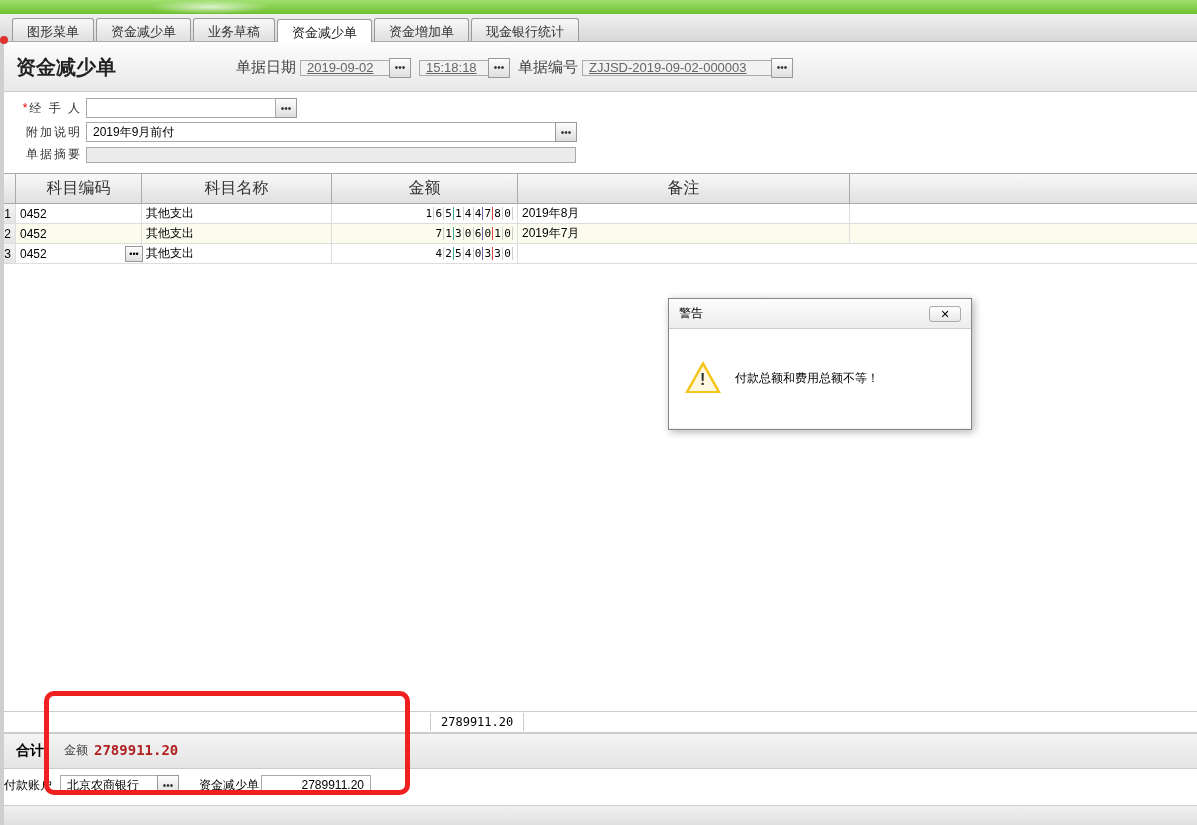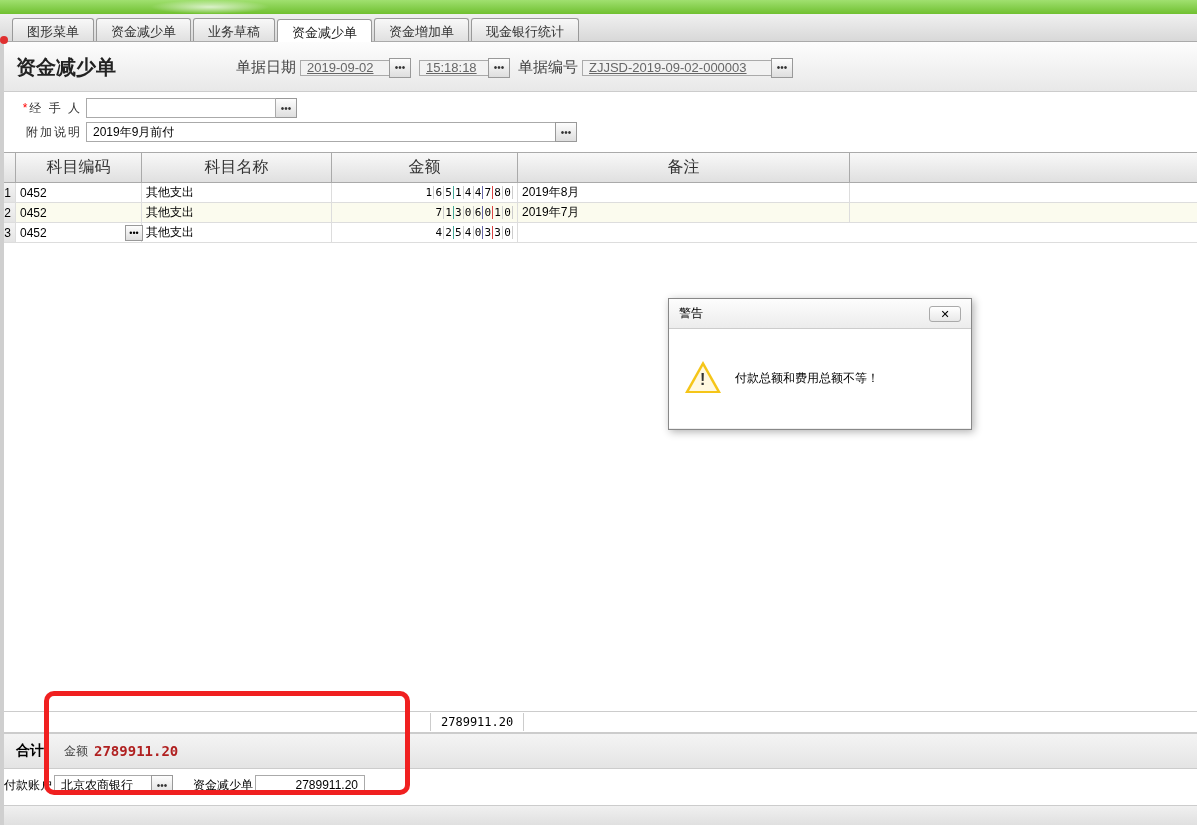--- a/index.html
+++ b/index.html
@@ -304,21 +304,21 @@
       border-right: 1px solid #ccc;
       padding: 2px 10px;
       font-family: monospace;
     }
     .total-bar {
       background: linear-gradient(to bottom, #f4f4f4, #e4e4e4);
       border-top: 1px solid #ccc;
       border-bottom: 1px solid #ccc;
       padding: 8px 16px;
       display: flex;
-      align-items: center;
+      align-items: flex-start;
     }
     .total-label {
       font-size: 14px;
       font-weight: bold;
       margin-right: 20px;
     }
     .total-amount-label {
       color: #444;
       margin-right: 6px;
     }
@@ -404,20 +404,24 @@
 <div class="form-area">
   <div class="form-row">
     <span class="form-label"><span class="req">*</span><span>经 手 人</span></span>
     <span class="input-white" style="width:190px;position:relative;"></span>
     <span class="btn-dots">•••</span>
   </div>
   <div class="form-row">
     <span class="form-label">附加说明</span>
     <span class="input-white" style="width:470px">2019年9月前付</span>
     <span class="btn-dots">•••</span>
+  </div>
+  <div class="form-row">
+    <span class="form-label">单据摘要</span>
+    <span class="input-box" style="width:490px;background:#ececec"></span>
   </div>
 </div>
 
 <div class="grid-area">
   <div class="grid-header">
     <div class="col-rownum"></div>
     <div class="col-code">科目编码</div>
     <div class="col-name">科目名称</div>
     <div class="col-amount">金额</div>
     <div class="col-remark">备注</div>
@@ -523,20 +527,20 @@
   <div class="total-bar-upper">
     <span class="total-upper-value">2789911.20</span>
   </div>
   <div class="total-bar">
     <span class="total-label">合计</span>
     <span class="total-amount-label">金额</span>
     <span class="total-amount-value">2789911.20</span>
   </div>
   <div class="pay-row">
     <span>付款账户</span>
-    <span class="input-white" style="width:98px;margin-left:2px">北京农商银行</span>
+    <span class="input-white" style="width:98px;margin-left:8px">北京农商银行</span>
     <span class="btn-dots">•••</span>
     <span style="margin-left:20px">资金减少单</span>
     <span class="input-white" style="width:110px;text-align:right;justify-content:flex-end;margin-left:2px">2789911.20</span>
   </div>
 </div>
 
 <div class="bottom-edge"></div>
 
 </body></html>

